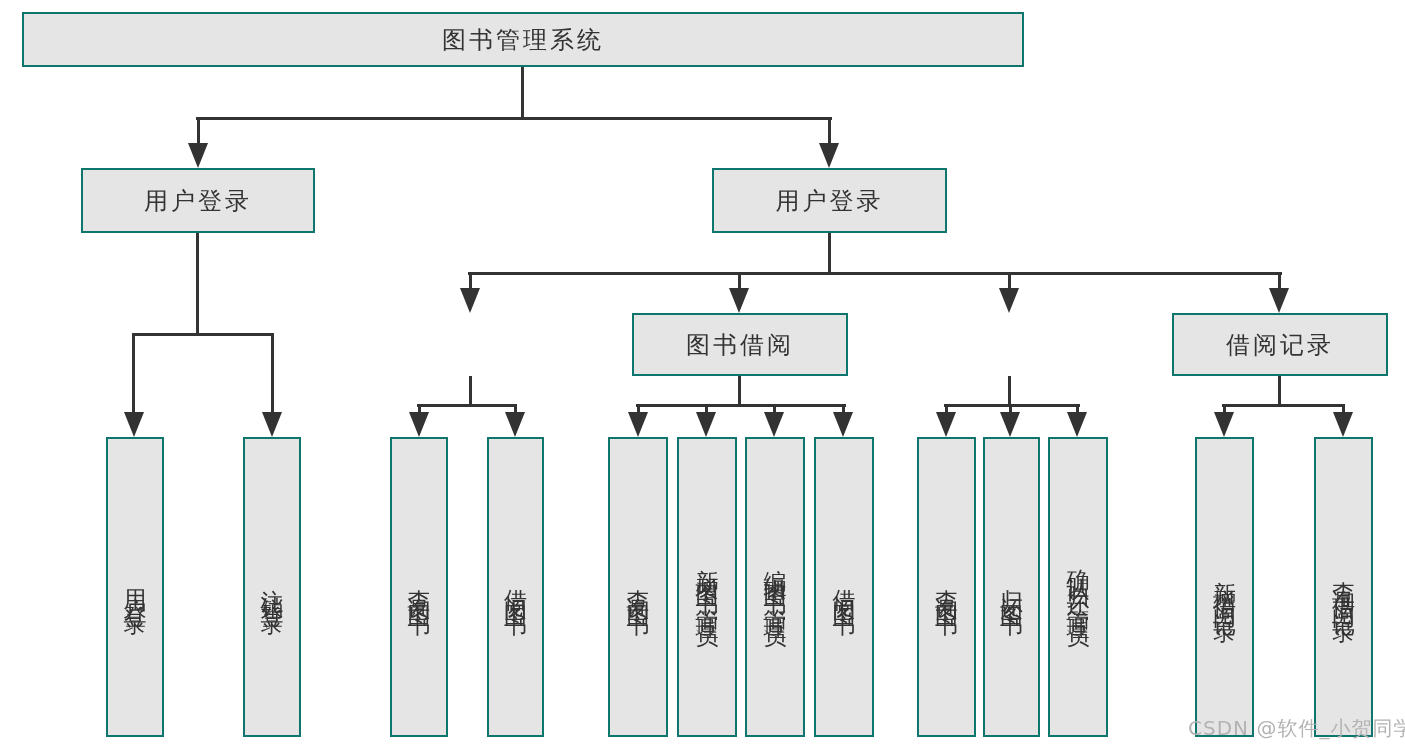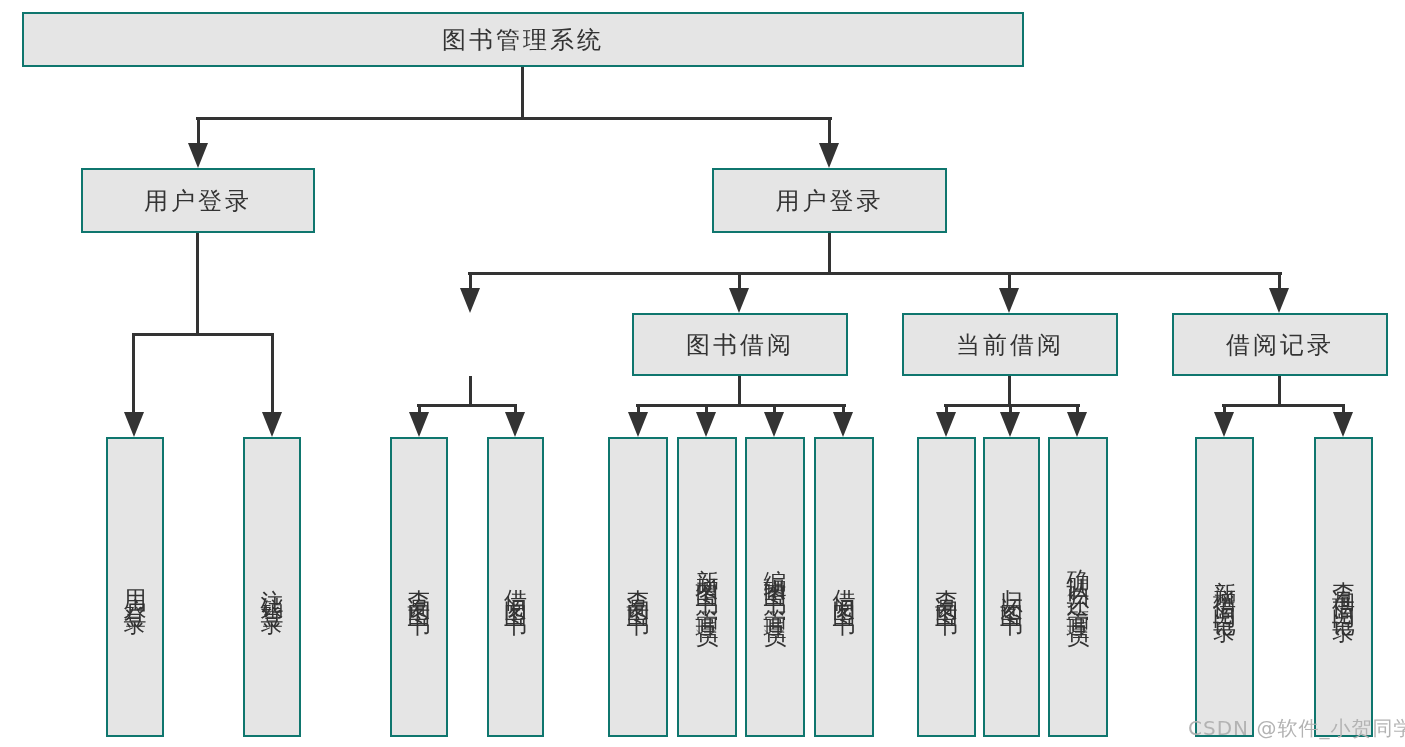--- a/index.html
+++ b/index.html
@@ -198,21 +198,20 @@
   <div class="arr" id="c-recd-a1-t"></div>
   <div class="vline" id="c-recd-a2-v"></div>
   <div class="arr" id="c-recd-a2-t"></div>
 
   <div class="box hbox" id="root">图书管理系统</div>
 
   <div class="box hbox" id="n-user">用户登录</div>
   <div class="box hbox" id="n-mgmt">用户登录</div>
 
   <div class="box hbox" id="n-bor">图书借阅</div>
-  <div class="box hbox" id="n-cur">当前借阅</div>
   <div class="box hbox" id="n-recd">借阅记录</div>
 
   <div class="box vbox leaf" id="l-login">
     <span class="vtxt">用户登录</span>
   </div>
   <div class="box vbox leaf" id="l-logout">
     <span class="vtxt">注销登录</span>
   </div>
 
   <div class="box vbox leaf" id="l-rec-q">

